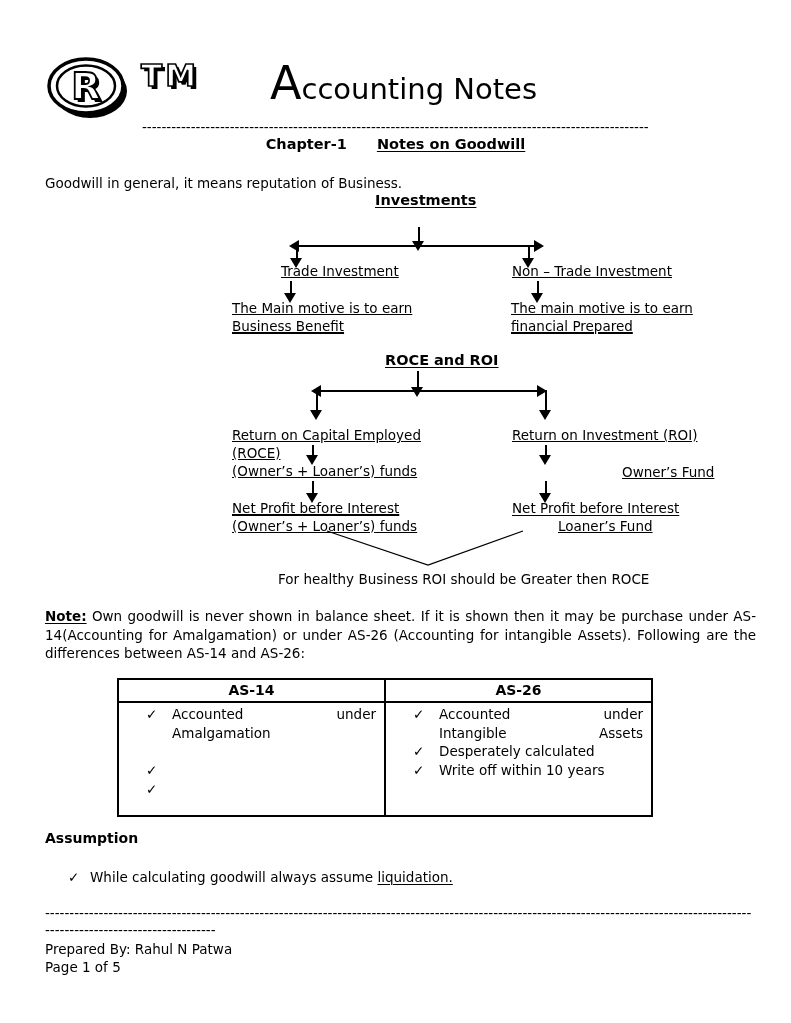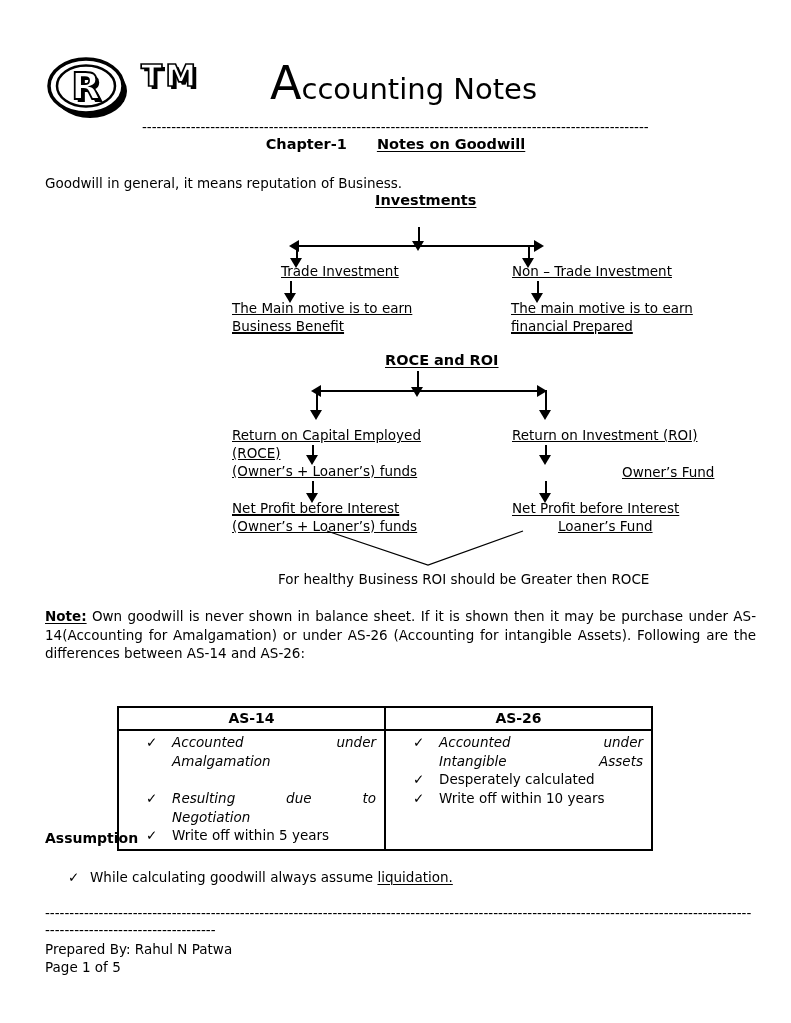--- a/index.html
+++ b/index.html
@@ -32,21 +32,21 @@
   .cmp-table{width:536px;border:2px solid #000;border-collapse:collapse;box-sizing:border-box;}
   .cmp-table .hdr{display:flex;border-bottom:2px solid #000;}
   .cmp-table .hdr > div{flex:1;text-align:center;font-weight:bold;font-size:14px;padding:2px 0 3px 0;}
   .cmp-table .hdr > div:first-child{border-right:2px solid #000;}
   .cmp-body{display:flex;}
   .cmp-cell{flex:1;min-height:112px;box-sizing:border-box;padding:2px 6px 4px 27px;}
   .cmp-cell.left{border-right:2px solid #000;}
   .cell-item{display:flex;font-size:13.5px;line-height:18.5px;}
   .cell-item .check{width:26px;flex:none;}
   .cell-item .item-text{flex:1;padding-right:2px;}
-  .item-text.spread{white-space:pre-line;text-align:justify;text-align-last:justify;font-style:italic;}
+  .item-text.spread{white-space:pre-line;text-align:justify;text-align-last:justify;}
   .cmp-cell.left .cell-item:nth-of-type(2){margin-top:19px;}
   
   .bullet{display:flex;font-size:13.5px;line-height:18.5px;}
   .bullet .check{width:22px;flex:none;}
   
   .sep{width:711px;font-size:13.5px;line-height:17px;word-break:break-all;}
 </style>
 </head>
 <body>
 
@@ -152,43 +152,40 @@
   <svg class="abs" style="left:320px;top:527px;" width="210" height="42" viewBox="0 0 210 42">
     <polyline points="7,4 108,38 203,4" fill="none" stroke="#000" stroke-width="1.3"></polyline>
   </svg>
 
   <div class="abs body-text" style="left:278px;top:570px;">For healthy Business ROI should be Greater then ROCE</div>
 
   <div class="abs note-block" style="left:45px;top:607px;">
     <span class="bold und">Note:</span><span> Own goodwill is never shown in balance sheet. If it is shown then it may be purchase under AS-14(Accounting for Amalgamation) or under AS-26 (Accounting for intangible Assets). Following are the differences between AS-14 and AS-26:</span>
   </div>
 
-  <div class="abs cmp-table" style="left:117px;top:678px;margin-top:28px;">
+  <div class="abs cmp-table" style="left:117px;top:678px;">
     <div class="hdr">
       <div>AS-14</div>
       <div>AS-26</div>
     </div>
     <div class="cmp-body">
       <div class="cmp-cell left">
 
           <div class="cell-item">
             <span class="check">✓</span>
             <span class="item-text spread">Accounted under
 Amalgamation</span>
           </div>
 
           <div class="cell-item">
             <span class="check">✓</span>
-            <span class="item-text spread">Resulting due to
-Negotiation</span>
-          </div>
-
-          <div class="cell-item">
-            <span class="check">✓</span>
-            <span class="item-text">Write off within 5 years</span>
+          </div>
+
+          <div class="cell-item">
+            <span class="check">✓</span>
           </div>
         </div>
       <div class="cmp-cell">
 
           <div class="cell-item">
             <span class="check">✓</span>
             <span class="item-text spread">Accounted under
 Intangible Assets</span>
           </div>
 

